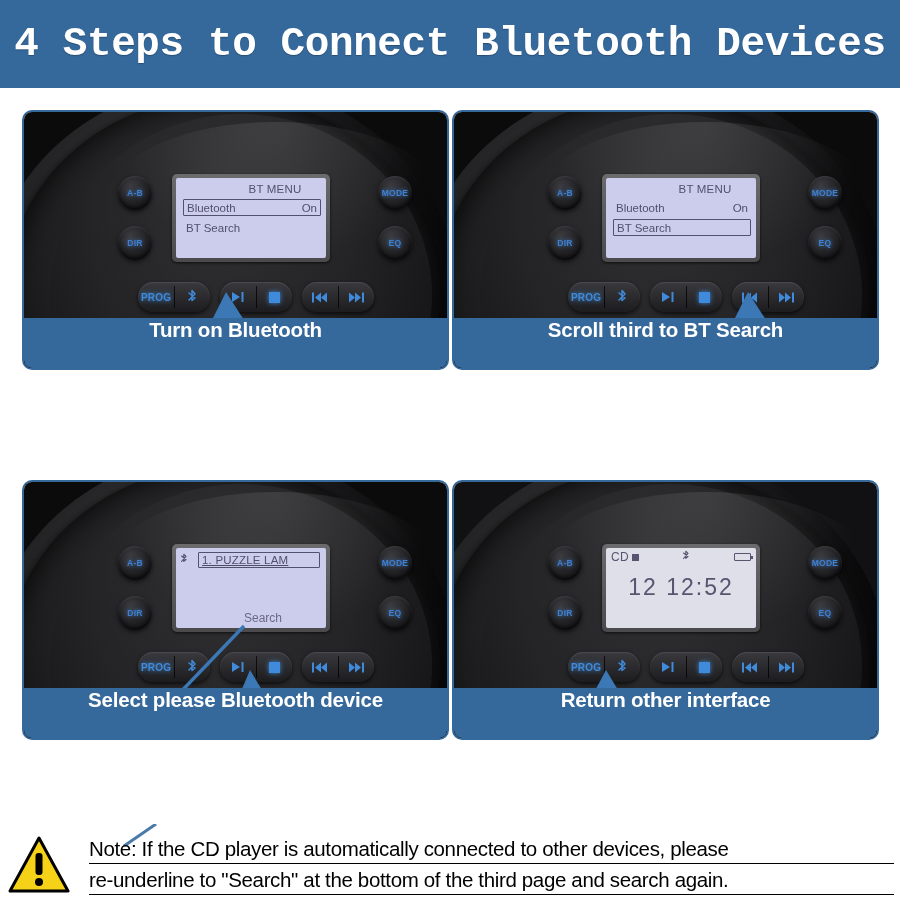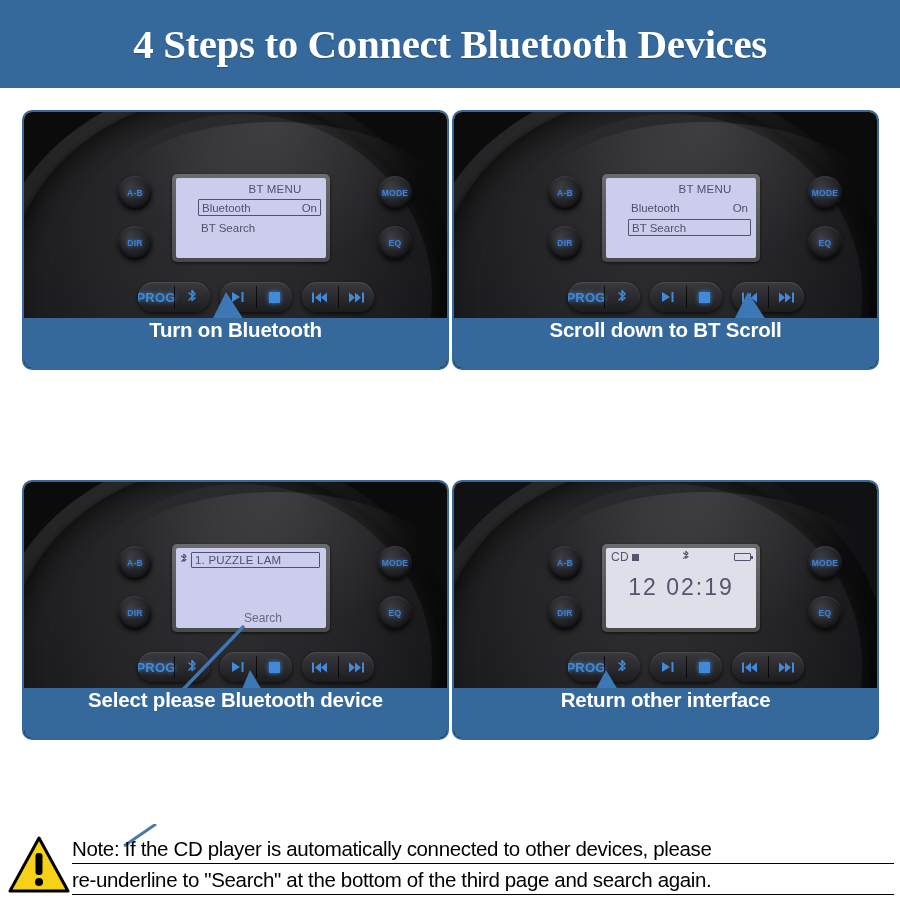--- a/index.html
+++ b/index.html
@@ -20,21 +20,21 @@
     position: absolute;
     left: 0; top: 0;
     width: 900px; height: 88px;
     background: #35689b;
     display: flex;
     align-items: center;
     justify-content: center;
   }
   .header-title {
     color: #ffffff;
-    font-family: Liberation Serif, serif;
+    font-family: Liberation Mono, monospace;
     font-weight: bold;
     font-size: 41px;
     letter-spacing: -0.4px;
     white-space: nowrap;
     text-shadow: 0 1px 1px rgba(0,0,0,0.25);
   }
 
   
   .grid {
     position: absolute;
@@ -137,21 +137,21 @@
     left: 0; width: 100%;
     text-align: center;
     font-size: 11.5px;
     letter-spacing: 0.2px;
     color: #51516d;
     white-space: nowrap;
   }
   .lcd-title { top: 5px; padding-left: 48px; }
   .lcd-row {
     position: absolute;
-    left: 22px; right: 5px;
+    left: 7px; right: 5px;
     height: 17px;
     display: flex;
     align-items: center;
     justify-content: space-between;
     font-size: 11.5px;
     color: #51516d;
     padding: 0 3px;
   }
   .lcd-row.sel {
     border: 1px solid #51516d;
@@ -159,21 +159,22 @@
   }
   .row-a { top: 21px; }
   .row-b { top: 41px; }
 
   
   .lcd-dev-row {
     position: absolute;
     left: 4px; right: 6px; top: 4px;
     display: flex;
     align-items: center;
-    gap: 3px;
+    gap: 10px;
+    text-decoration: underline;
   }
   .lcd-bt-small {
     font-size: 11px;
     color: #51516d;
     line-height: 1;
   }
   .lcd-dev-box {
     flex: 1;
     border: 1px solid #51516d;
     border-radius: 1px;
@@ -286,21 +287,21 @@
     position: relative;
     text-shadow: 0 0 5px rgba(70,150,230,0.9);
   }
   .tbtn + .tbtn::before {
     content: "";
     position: absolute;
     left: 0; top: 4px; bottom: 4px;
     width: 1px;
     background: rgba(0,0,0,0.75);
   }
-  .tbtn.prog { font-size: 13px; font-weight: bold; letter-spacing: 0.2px; }
+  .tbtn.prog { font-size: 10px; font-weight: bold; letter-spacing: 0.2px; }
   .sq-stop {
     width: 11px; height: 11px;
     background: #3f8ada;
     box-shadow: 0 0 5px rgba(70,150,230,0.9);
   }
 
   
   .arrow {
     position: absolute;
     width: 0; height: 0;
@@ -330,20 +331,21 @@
   }
 
   
   .note {
     position: absolute;
     left: 0; top: 828px;
     width: 900px; height: 72px;
     display: flex;
     align-items: flex-start;
     padding: 4px 6px 0 8px;
+    gap: 17px;
   }
   .warn-icon {
     width: 62px; height: 58px;
     flex: 0 0 62px;
     position: relative;
     margin-top: 4px;
   }
   .warn-icon svg { display: block; }
   .note-body {
     flex: 1;
@@ -529,21 +531,21 @@
             </div>
           </div>
         </div>
         <div class="arrow" style="left:272px; top:178px;">
           <svg width="60" height="90" viewBox="0 0 60 90">
             <path d="M22 2 L40 30 L30 30 L34 84 L20 84 L18 30 L8 30 Z" fill="#3b78b5"></path>
           </svg>
         </div>
       </div>
       <div class="caption">
-        <span class="caption-text">Scroll down to BT Scroll</span>
+        <span class="caption-text">Scroll third to BT Search</span>
       </div>
     </div>
 
     <div class="card c2">
       <div class="photo">
         <div class="disc-outer">
           <div class="disc-ring">
             <div class="disc-inner">
               <div class="disc-sheen"></div>
               <div class="face">
@@ -643,21 +645,21 @@
                       <span class="st-sq"></span>
                       <span class="st-bt">
                         <svg width="8" height="12" viewBox="0 0 8 12">
                             <path d="M1.5 3l4.5 3.5-2.2 1.8V1.2L6 3.4 1.5 8.5" fill="none" stroke="#55556f" stroke-width="1.1" stroke-linejoin="round" stroke-linecap="round"></path>
                           </svg>
                       </span>
                       <span class="st-batt"></span>
                     </div>
                     <div class="lcd-time">
                       <span>12</span>
-                      <span>02:19</span>
+                      <span>12:52</span>
                     </div>
                   </div>
                 </div>
 
                 <div class="tbar">
                   <div class="tgroup">
                     <div class="tbtn prog">PROG</div>
                     <div class="tbtn">
                       <svg width="11" height="16" viewBox="0 0 11 16">
                           <path d="M2 4l6 5-3 2.5V1.5L8 5 2 11" fill="none" stroke="#3f8ada" stroke-width="1.5" stroke-linejoin="round" stroke-linecap="round"></path>

